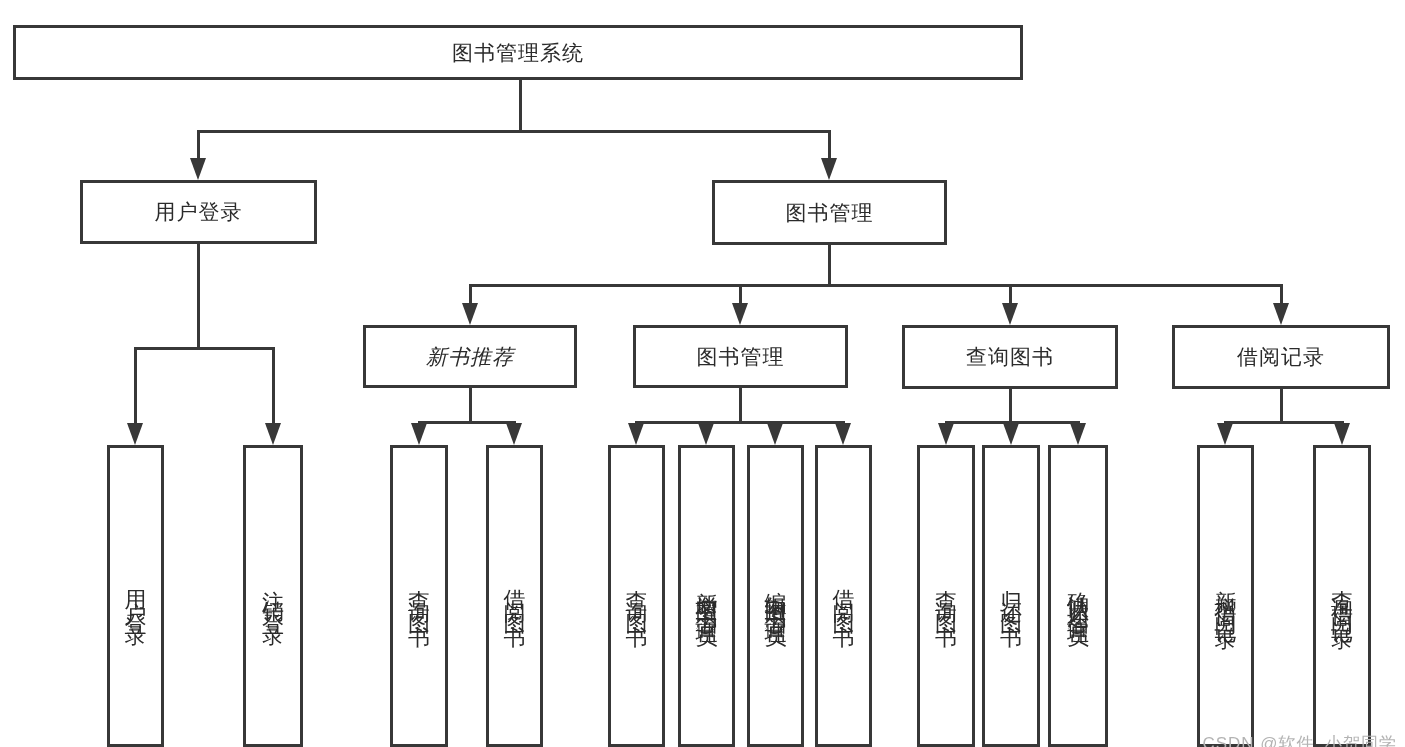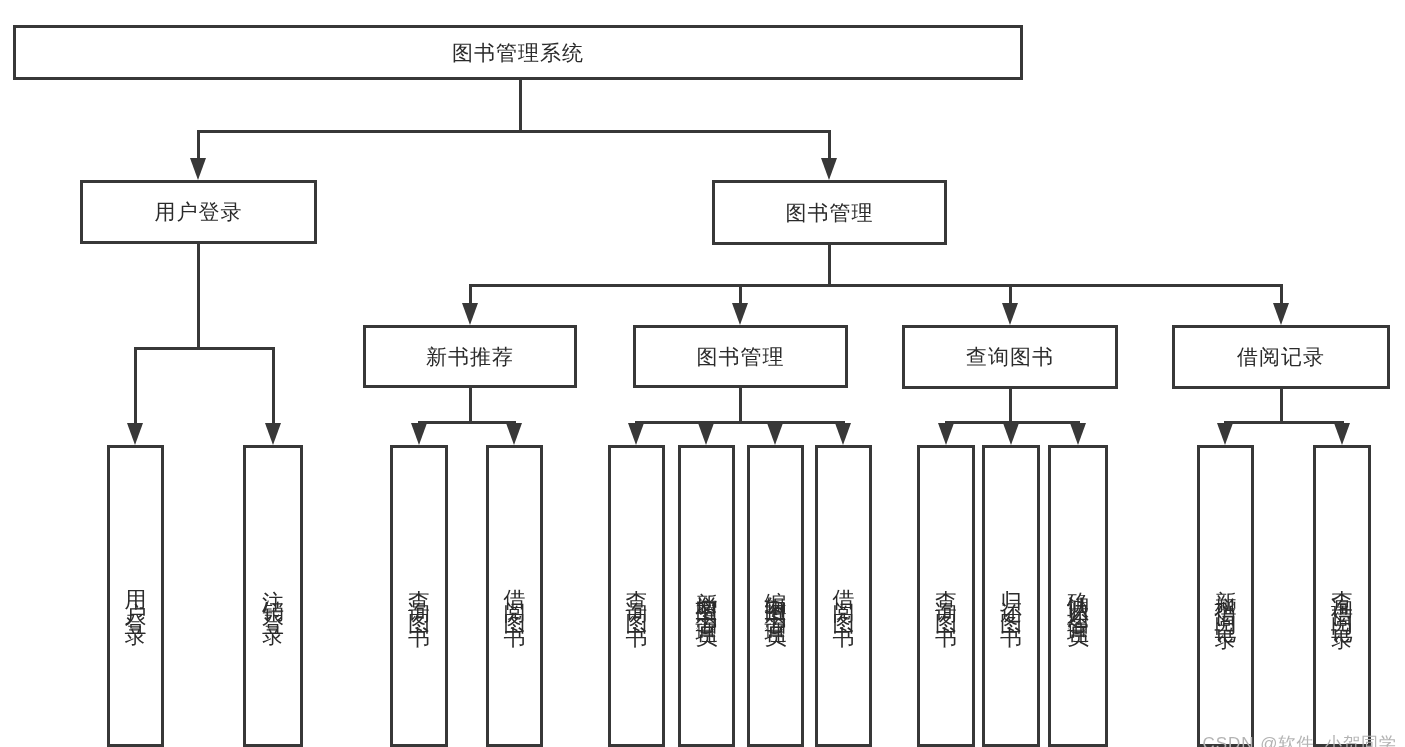--- a/index.html
+++ b/index.html
@@ -66,21 +66,21 @@
   <div class="hline" style="left:469px;top:272px;width:814px;"></div>
   <div class="vline" style="left:469px;top:272px;height:21px;"></div>
   <div class="arrow" style="left:462px;top:291px;"></div>
   <div class="vline" style="left:739px;top:272px;height:21px;"></div>
   <div class="arrow" style="left:732px;top:291px;"></div>
   <div class="vline" style="left:1009px;top:272px;height:21px;"></div>
   <div class="arrow" style="left:1002px;top:291px;"></div>
   <div class="vline" style="left:1280px;top:272px;height:21px;"></div>
   <div class="arrow" style="left:1273px;top:291px;"></div>
 
-  <div class="box" style="left:363px;top:313px;width:214px;height:63px;">
+  <div class="box" style="left:363px;top:313px;width:214px;height:63px;font-style:italic;">
     <span>新书推荐</span>
   </div>
   <div class="box" style="left:633px;top:313px;width:215px;height:63px;">
     <span>图书管理</span>
   </div>
   <div class="box" style="left:902px;top:313px;width:216px;height:64px;">
     <span>查询图书</span>
   </div>
   <div class="box" style="left:1172px;top:313px;width:218px;height:64px;">
     <span>借阅记录</span>

